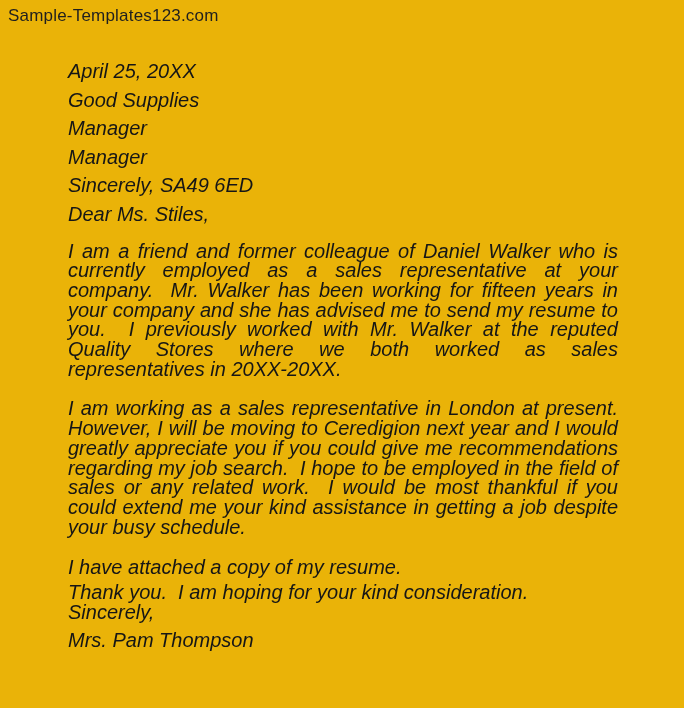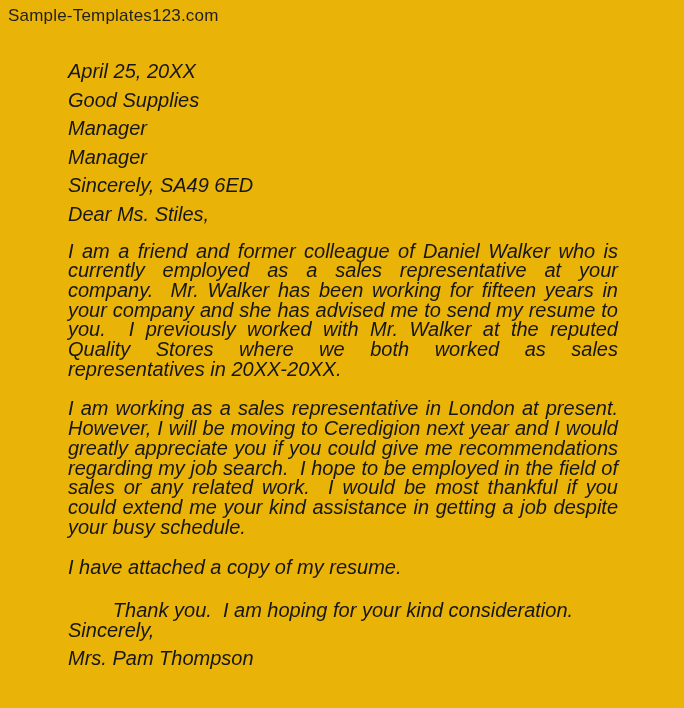--- a/index.html
+++ b/index.html
@@ -37,21 +37,21 @@
     white-space: pre-wrap;
   }
   .body-para {
     line-height: 19.7px;
     text-align: justify;
     white-space: pre-wrap;
   }
   .para-1 { margin-top: 13px; }
   .para-2 { margin-top: 20px; }
   .line-attached { margin-top: 21px; line-height: 19.7px; white-space: pre-wrap; }
-  .line-thanks   { margin-top: 23px; line-height: 19.7px; white-space: pre-wrap; text-align: center; }
+  .line-thanks   { margin-top: 5px; line-height: 19.7px; white-space: pre-wrap; }
   .closing-block { }
   .closing-block div { line-height: 19.7px; white-space: pre-wrap; }
   .signature-name { margin-top: 8px; }
 </style>
 </head>
 <body>
 
 <div class="page">
 
   <div class="watermark">Sample-Templates123.com</div>

